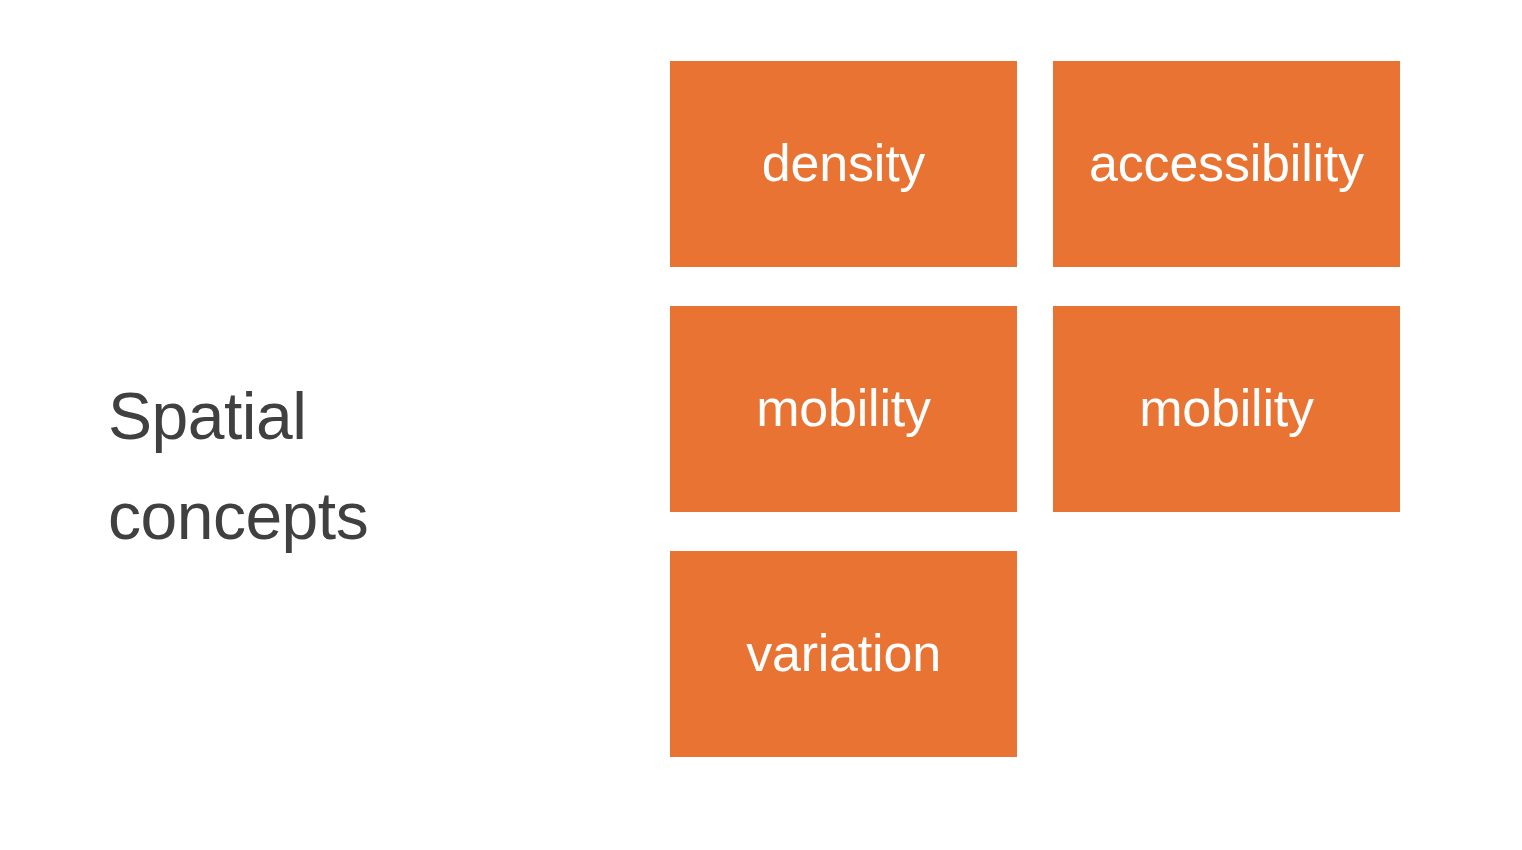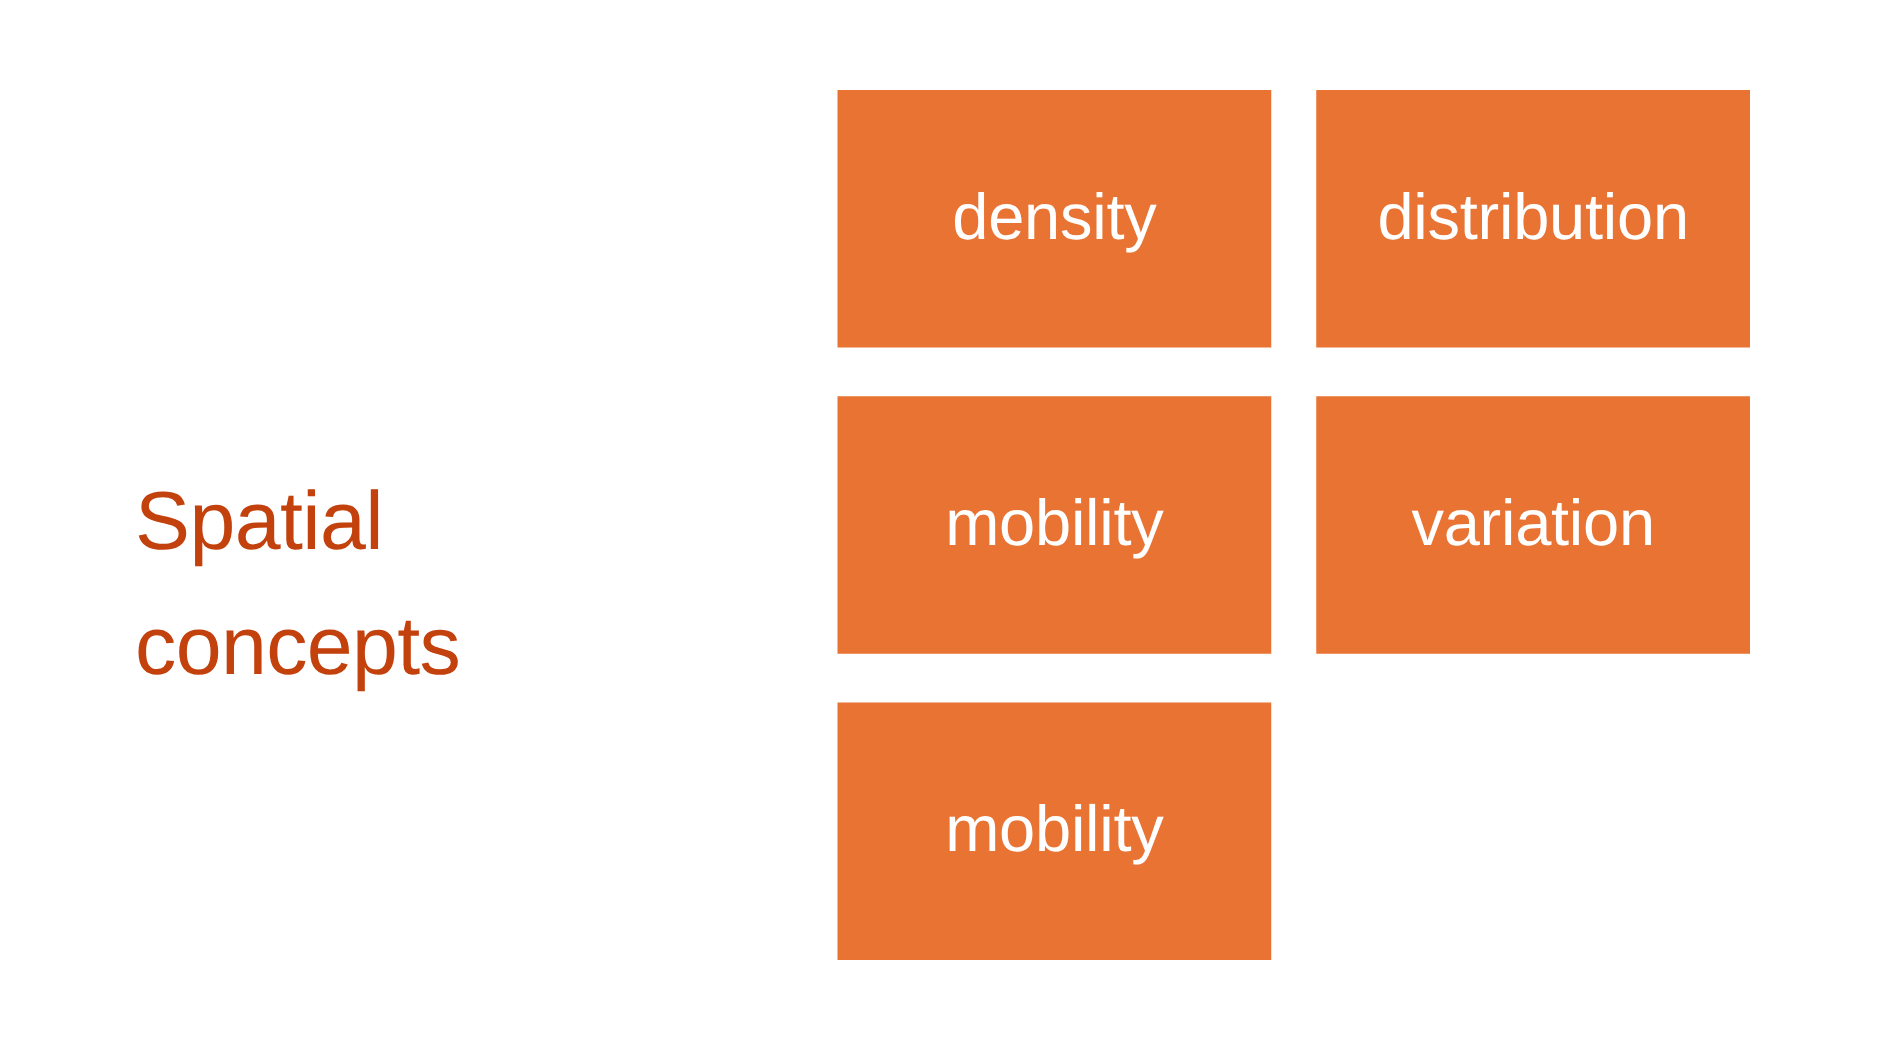--- a/index.html
+++ b/index.html
@@ -21,33 +21,33 @@
     height: 850px;
     background: #ffffff;
   }
 
   
   .heading {
     position: absolute;
     left: 108px;
     top: 322px;
     width: 520px;
-    color: #c2410c;
+    color: #404040;
     font-size: 66px;
     line-height: 100px;
     font-weight: 400;
     letter-spacing: -0.5px;
     white-space: pre-line;
   }
 
   
   .grid {
     position: absolute;
     left: 670px;
-    top: 72px;
+    top: 61px;
     width: 730px;
     height: 696px;
     display: grid;
     grid-template-columns: 347px 347px;
     grid-template-rows: 206px 206px 206px;
     column-gap: 36px;
     row-gap: 39px;
   }
 
   .tile {
@@ -77,30 +77,30 @@
   <h1 class="heading">Spatial
 concepts</h1>
 
   <div class="grid">
 
     <div class="tile">
       <span class="tile-label">density</span>
     </div>
 
     <div class="tile">
-      <span class="tile-label">distribution</span>
+      <span class="tile-label">accessibility</span>
     </div>
 
+
+    <div class="tile">
+      <span class="tile-label">mobility</span>
+    </div>
 
     <div class="tile">
       <span class="tile-label">mobility</span>
     </div>
 
     <div class="tile">
       <span class="tile-label">variation</span>
     </div>
 
-    <div class="tile">
-      <span class="tile-label">mobility</span>
-    </div>
-
   </div>
 </div>
 
 </body></html>

